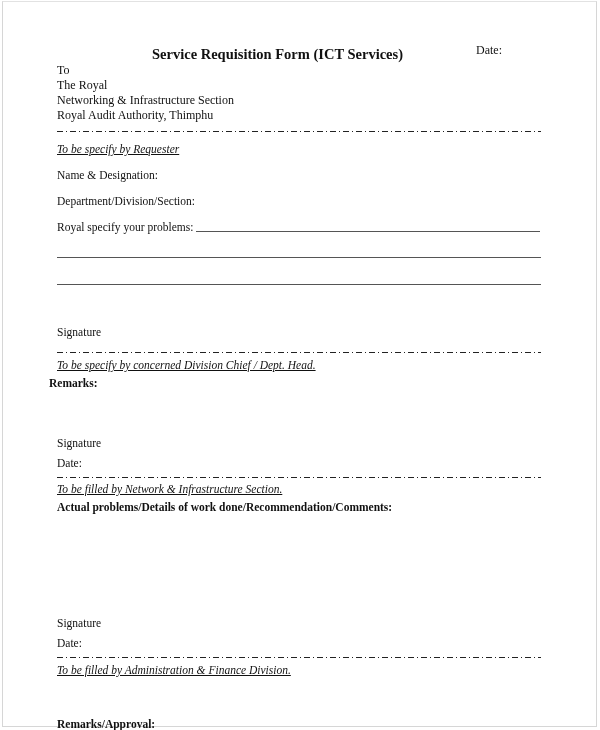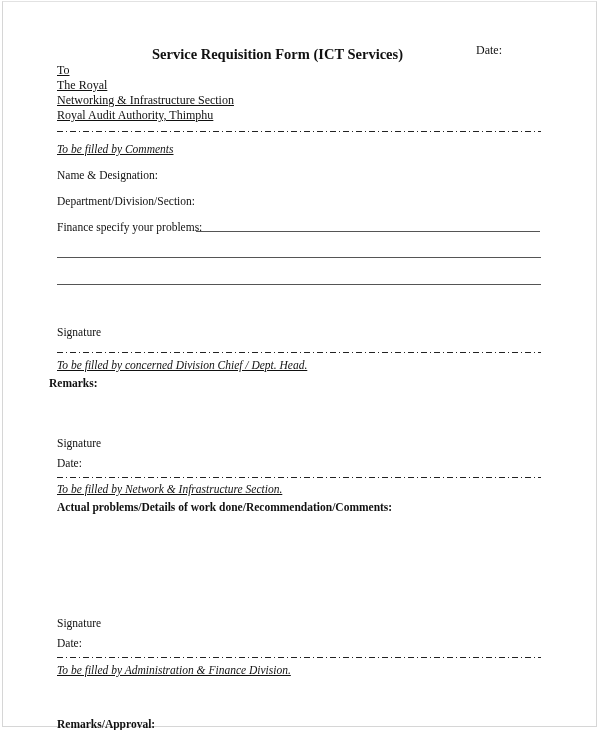--- a/index.html
+++ b/index.html
@@ -3,21 +3,21 @@
 <meta charset="utf-8">
 <style>
   html, body { margin: 0; padding: 0; background: #ffffff; }
   body { width: 600px; height: 730px; position: relative; overflow: hidden;
          font-family: "Liberation Serif", "DejaVu Serif", serif; color: #111; }
   .page { position: absolute; left: 2px; top: 1px; width: 595px; height: 726px;
           border: 1px solid #d6d6d6; border-top-color: #e2e2e2; box-sizing: border-box; background: #fff; }
   .abs { position: absolute; white-space: nowrap; }
   .title { left: 152px; top: 46px; font-size: 14.5px; font-weight: bold; }
   .date-top { left: 476px; top: 43px; font-size: 12px; }
-  .addr { left: 57px; font-size: 12px; line-height: 15px; text-decoration: underline; }
+  .addr { left: 57px; font-size: 12px; line-height: 15px; }
   .txt { font-size: 11.5px; }
   .italic-u { font-style: italic; text-decoration: underline; font-size: 11.5px; }
   .bold { font-weight: bold; font-size: 11.5px; }
   .dashdot { position: absolute; left: 57px; width: 484px; height: 1px;
           background-image: repeating-linear-gradient(to right, #222 0 6px, transparent 6px 9px, #222 9px 10px, transparent 10px 13px); }
   .uline { position: absolute; height: 1px; background: #555; }
 </style>
 </head>
 <body>
 
@@ -26,32 +26,32 @@
 <div class="abs title">Service Requisition Form (ICT Services)</div>
 <div class="abs date-top">Date:</div>
 
 <div class="abs addr" style="top:63px;">To</div>
 <div class="abs addr" style="top:78px;">The Royal</div>
 <div class="abs addr" style="top:93px;">Networking &amp; Infrastructure Section</div>
 <div class="abs addr" style="top:108px;">Royal Audit Authority, Thimphu</div>
 
 <div class="dashdot" style="top:131px;"></div>
 
-<div class="abs italic-u" style="left:57px; top:143px;">To be filled by Comments</div>
+<div class="abs italic-u" style="left:57px; top:143px;">To be specify by Requester</div>
 <div class="abs txt" style="left:57px; top:169px;">Name &amp; Designation:</div>
 <div class="abs txt" style="left:57px; top:195px;">Department/Division/Section:</div>
-<div class="abs txt" style="left:57px; top:221px;">Finance specify your problems:</div>
+<div class="abs txt" style="left:57px; top:221px;">Royal specify your problems:</div>
 <div class="uline" style="left:196px; top:231px; width:344px;"></div>
 <div class="uline" style="left:57px; top:257px; width:484px;"></div>
 <div class="uline" style="left:57px; top:284px; width:484px;"></div>
 
 <div class="abs txt" style="left:57px; top:326px;">Signature</div>
 <div class="dashdot" style="top:352px;"></div>
 
-<div class="abs italic-u" style="left:57px; top:359px;">To be filled by concerned Division Chief / Dept. Head.</div>
+<div class="abs italic-u" style="left:57px; top:359px;">To be specify by concerned Division Chief / Dept. Head.</div>
 <div class="abs bold" style="left:49px; top:377px;text-align:center;">Remarks:</div>
 
 <div class="abs txt" style="left:57px; top:437px;">Signature</div>
 <div class="abs txt" style="left:57px; top:457px;">Date:</div>
 <div class="dashdot" style="top:477px;"></div>
 
 <div class="abs italic-u" style="left:57px; top:483px;">To be filled by Network &amp; Infrastructure Section.</div>
 <div class="abs bold" style="left:57px; top:501px;">Actual problems/Details of work done/Recommendation/Comments:</div>
 
 <div class="abs txt" style="left:57px; top:617px;">Signature</div>

